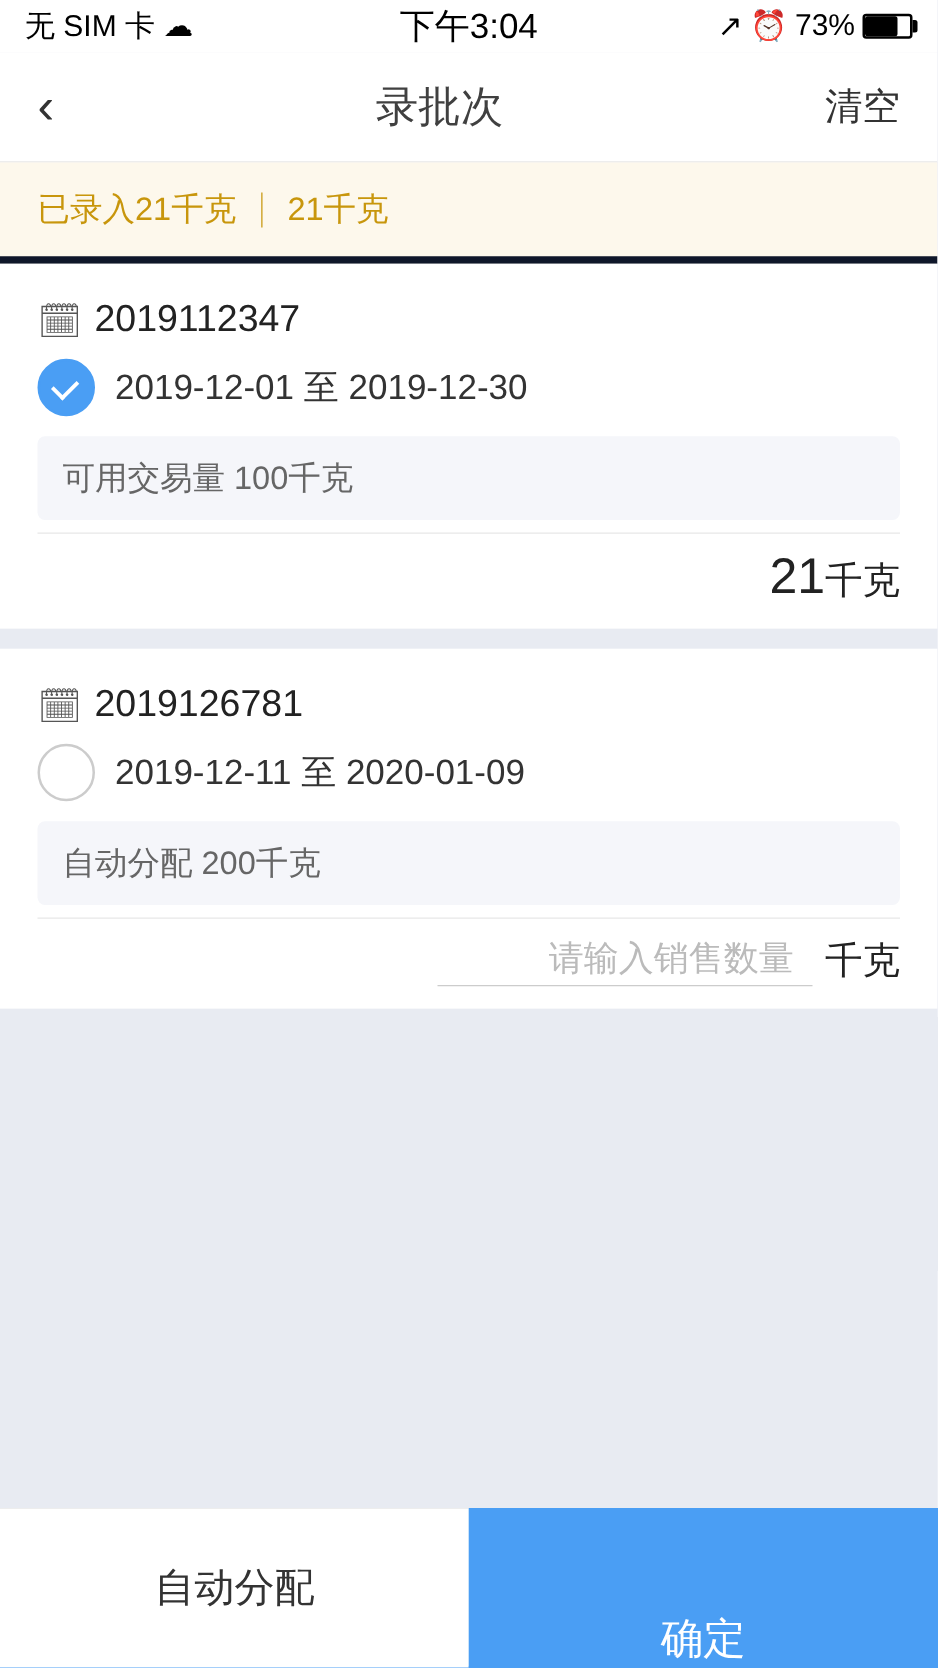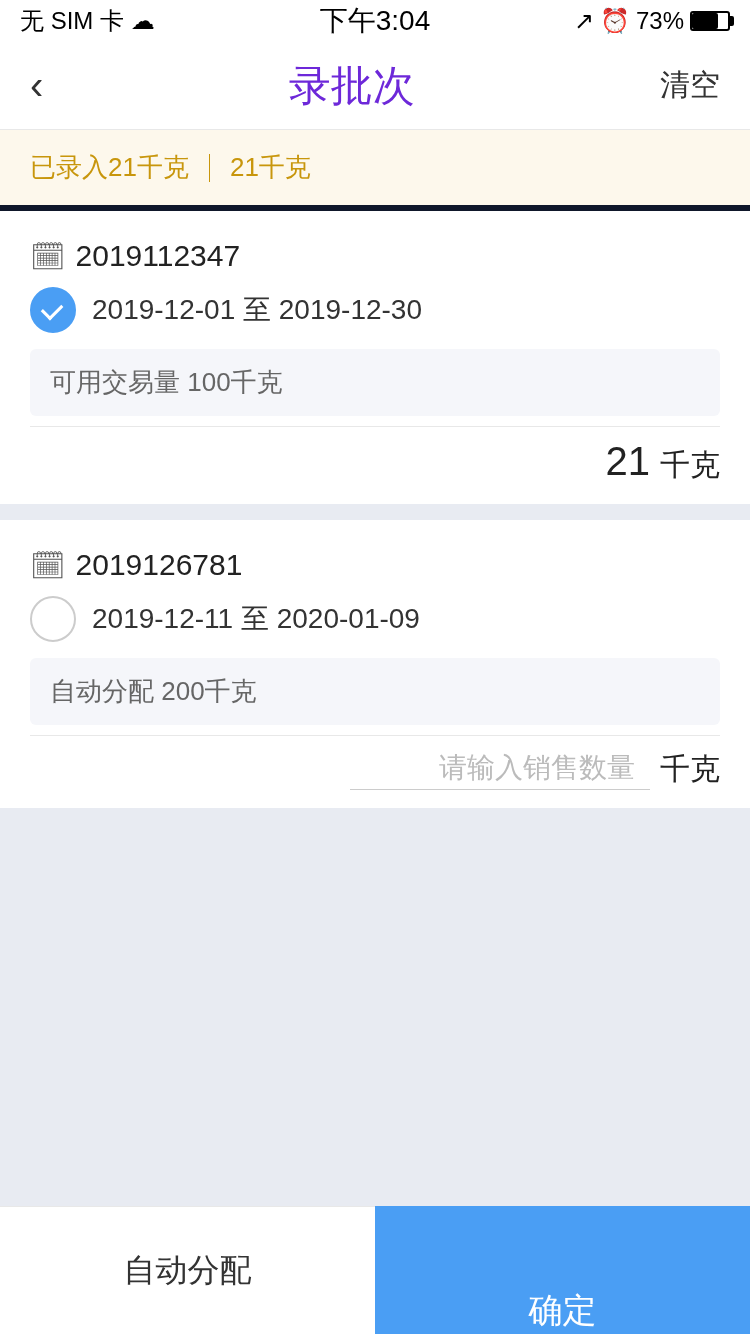--- a/index.html
+++ b/index.html
@@ -58,23 +58,23 @@
       padding: 0 30px;
       border-bottom: 1px solid #e8e8e8;
     }
     .nav-back {
       font-size: 40px;
       color: #333;
       cursor: pointer;
       font-weight: 300;
     }
     .nav-title {
-      font-size: 42px;
+      font-size: 34px;
       font-weight: 500;
-      color: #6d28d9;
+      color: #404040;
     }
     .nav-clear {
       font-size: 30px;
       color: #333;
       cursor: pointer;
     }
 
     
     .status-banner {
       background: #fdf8ec;
@@ -164,21 +164,20 @@
       padding: 16px 20px;
       font-size: 26px;
       color: #666;
     }
 
     .item-amount-row {
       display: flex;
       justify-content: flex-end;
       align-items: baseline;
       padding: 12px 30px 18px 30px;
-      gap: 10px;
     }
     .amount-value {
       font-size: 40px;
       color: #222;
       font-weight: 400;
     }
     .amount-unit {
       font-size: 30px;
       color: #222;
     }

